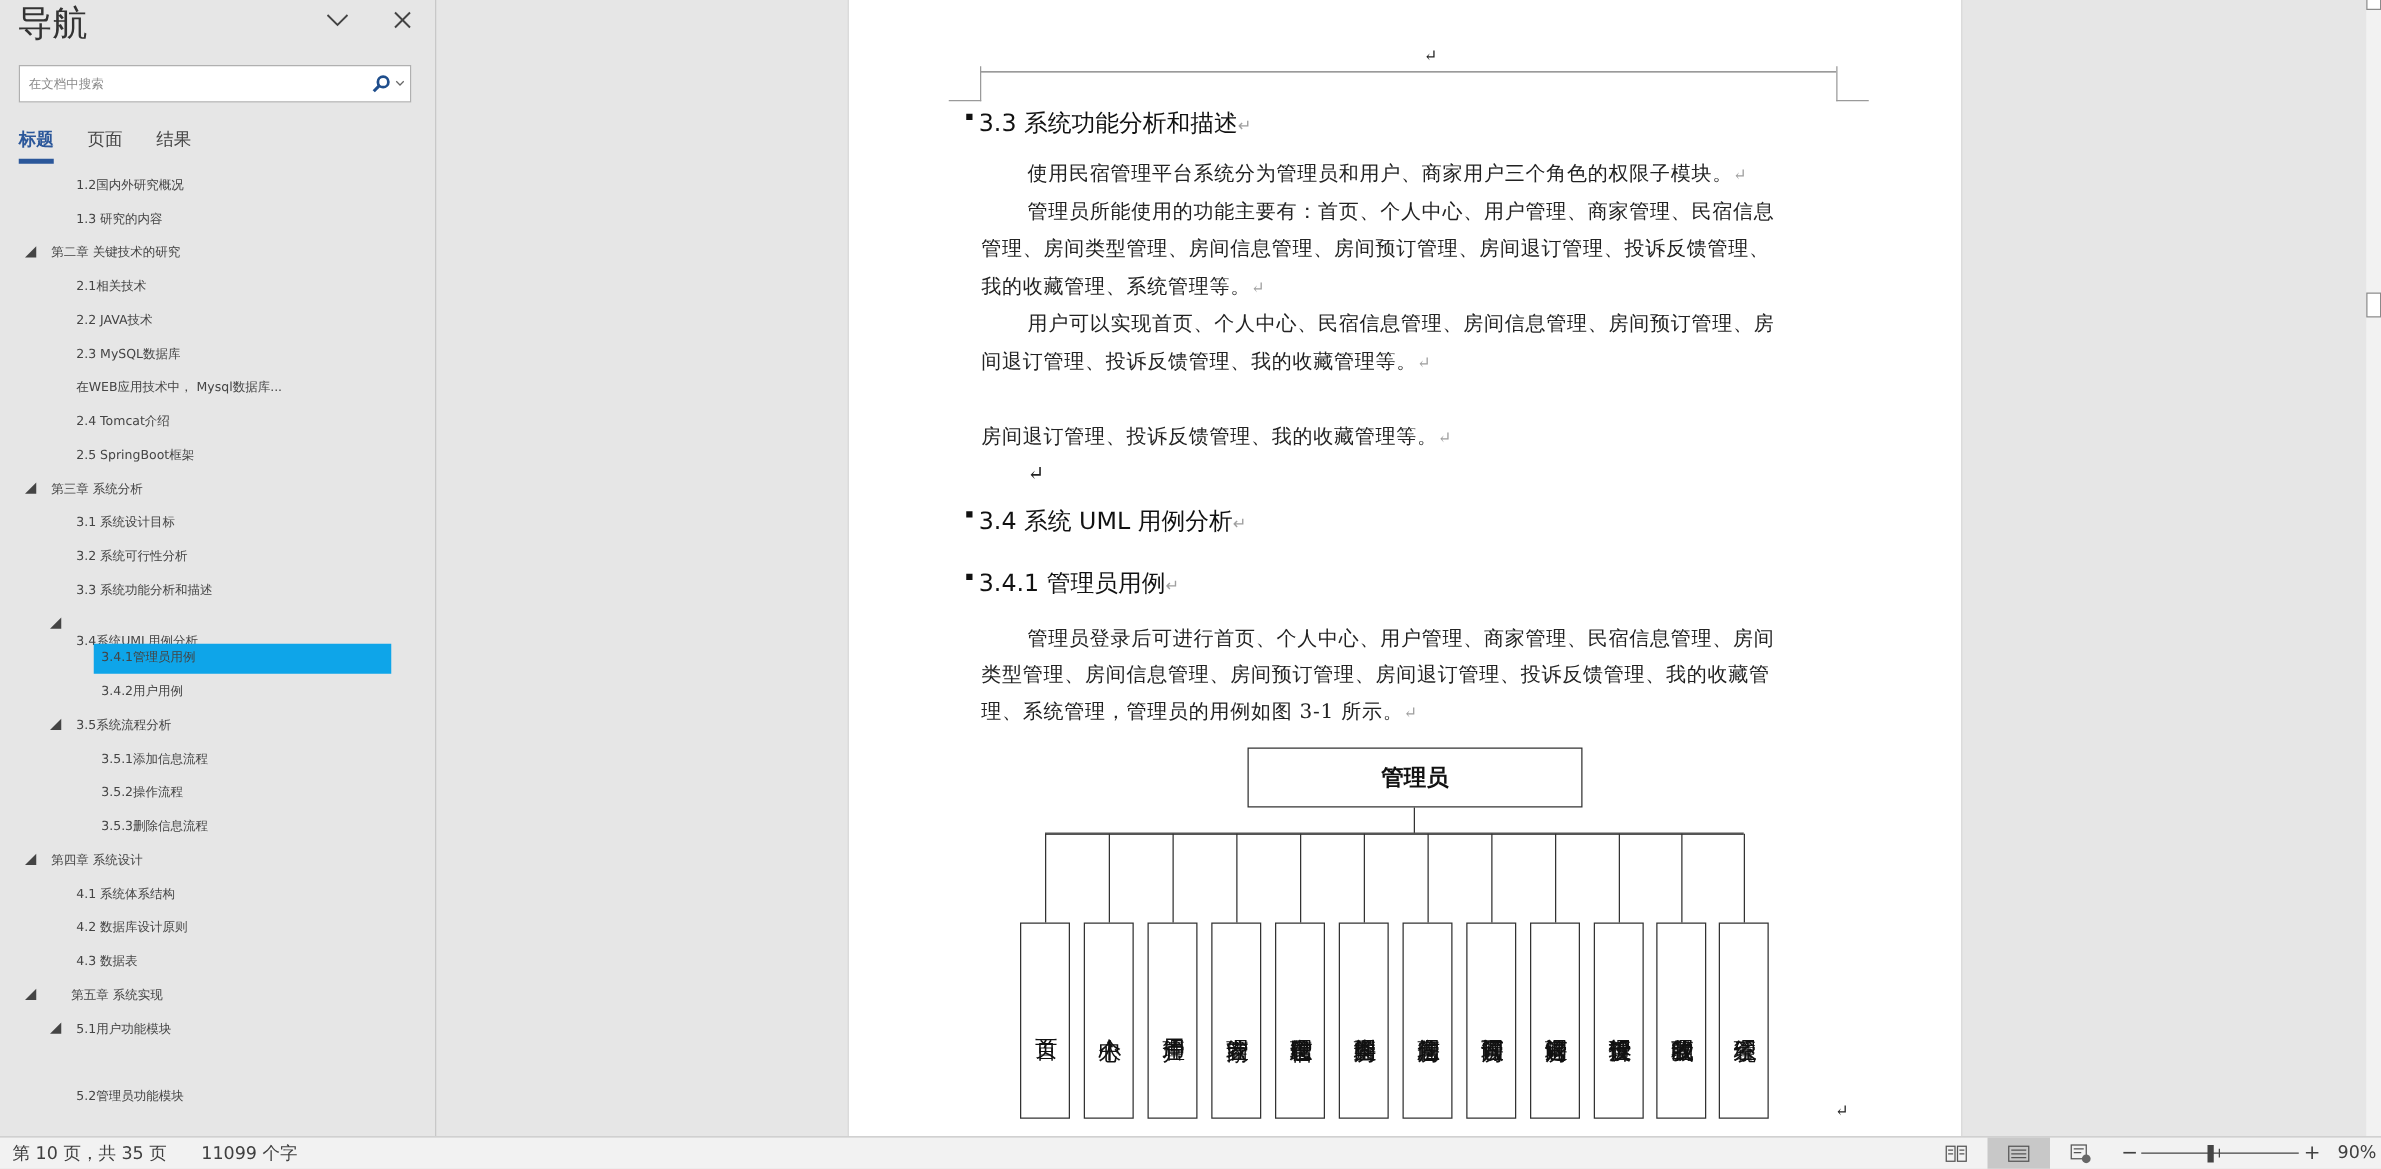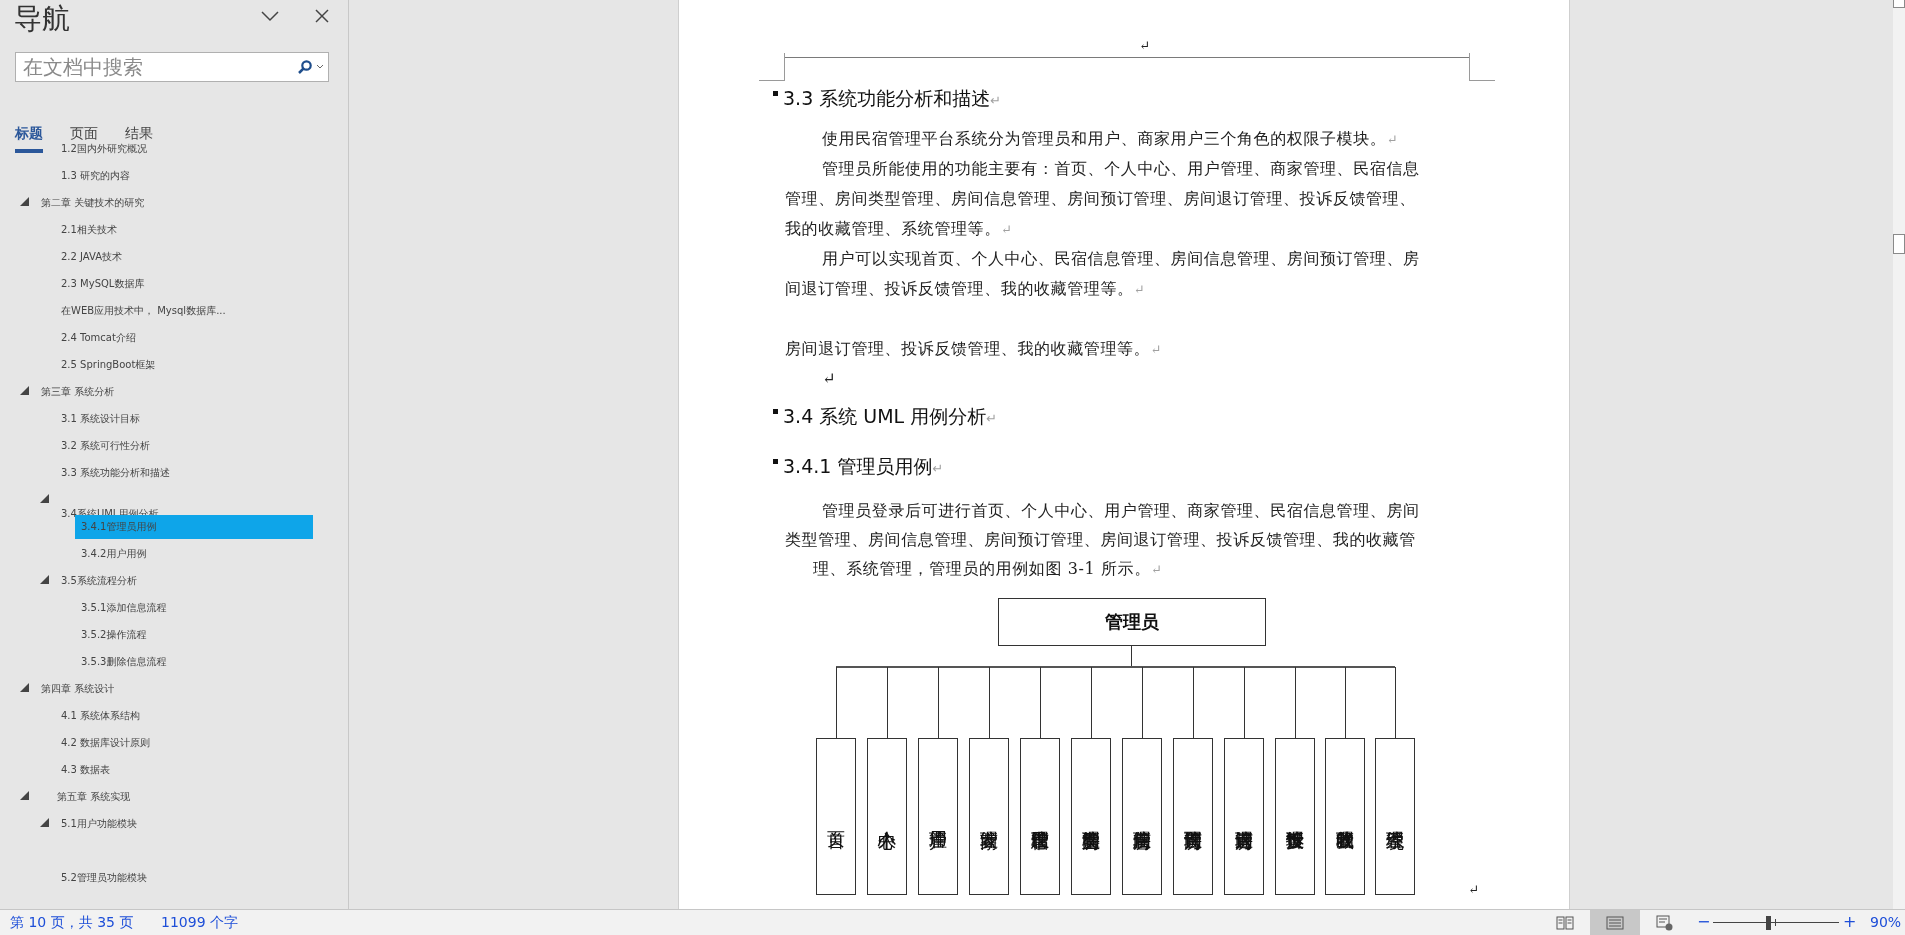--- a/index.html
+++ b/index.html
@@ -4,23 +4,23 @@
 <style>
   * { box-sizing: border-box; margin: 0; padding: 0; }
   html, body { width: 1905px; height: 935px; overflow: hidden; background: #e6e6e6; font-family: "Liberation Sans", "DejaVu Sans", sans-serif; }
   .app { position: relative; width: 1905px; height: 737px; }
 
   
   .nav { position: absolute; left: 0; top: 0; width: 349px; height: 909px; background: #e6e6e6; border-right: 1px solid #c8c8c8; }
   .nav-title { position: absolute; left: 14px; top: 0px; font-size: 28px; color: #333; font-family: "DejaVu Sans", sans-serif; }
   .nav-btn { position: absolute; top: 4px; width: 24px; height: 24px; display: flex; align-items: center; justify-content: center; cursor: pointer; }
   .nav-search { position: absolute; left: 15px; top: 52px; width: 314px; height: 30px; background: #fff; border: 1px solid #b0b0b0; display: flex; align-items: center; }
-  .nav-search input { border: none; outline: none; flex: 1; height: 100%; padding-left: 7px; font-size: 20px; color: #333; background: transparent; font-family: "DejaVu Sans", sans-serif; }
+  .nav-search input { border: none; outline: none; flex: 1; height: 100%; padding-left: 7px; font-size: 10px; color: #333; background: transparent; font-family: "DejaVu Sans", sans-serif; }
   .nav-search input::placeholder { color: #8a8a8a; }
-  .nav-tabs { position: absolute; left: 15px; top: 103px; display: flex; gap: 27px; margin-top: 22px; }
+  .nav-tabs { position: absolute; left: 15px; top: 103px; display: flex; gap: 27px; }
   .nav-tab { font-size: 14px; color: #444; cursor: pointer; position: relative; padding-bottom: 10px; font-family: "DejaVu Sans", sans-serif; }
   .nav-tab.active { color: #2b579a; font-weight: bold; }
   .nav-tab.active::after { content: ""; position: absolute; left: 0; right: 0; bottom: 0; height: 4px; background: #2b579a; }
   .tree { position: absolute; left: 0; top: 135px; width: 349px; }
   .tree-item { position: absolute; height: 24px; line-height: 24px; font-size: 10px; color: #444; white-space: nowrap; cursor: pointer; font-family: "DejaVu Sans", sans-serif; }
   .tree-item.selected { background: #0ea5e9; }
   .tri { position: absolute; width: 0; height: 0; border-left: 9px solid transparent; border-bottom: 9px solid #444; top: 8px; }
 
   
   .canvas { position: absolute; left: 350px; top: 0; width: 1543px; height: 909px; background: #e6e6e6; }
@@ -39,21 +39,21 @@
   .vline { position: absolute; width: 1px; background: #333; }
   .hline { position: absolute; height: 2px; background: #555; }
   .leaf { position: absolute; top: 738px; width: 40px; height: 157px; border: 1.5px solid #333; display: flex; flex-direction: column; align-items: center; justify-content: center; font-size: 18px; line-height: 24px; font-family: "DejaVu Sans", sans-serif; color: #111; writing-mode: vertical-rl; text-orientation: upright; letter-spacing: 0px; }
 
   
   .vscroll { position: absolute; left: 1893px; top: 0; width: 12px; height: 909px; background: #f2f2f2; }
   .thumb-top { position: absolute; left: 0px; top: -4px; width: 12px; height: 12px; border: 1px solid #8a8a8a; background: #fff; }
   .thumb { position: absolute; left: 0px; top: 234px; width: 12px; height: 20px; border: 1px solid #8a8a8a; background: #fff; }
 
   
-  .status { position: absolute; left: 0; top: 909px; width: 1905px; height: 26px; background: #f2f2f2; border-top: 1px solid #c6c6c6; font-size: 14px; color: #1d4ed8; font-family: "DejaVu Sans", sans-serif; }
+  .status { position: absolute; left: 0; top: 909px; width: 1905px; height: 26px; background: #f2f2f2; border-top: 1px solid #c6c6c6; font-size: 14px; color: #404040; font-family: "DejaVu Sans", sans-serif; }
   .status span { position: absolute; top: 4px; }
   .view-btn { position: absolute; top: 0; height: 26px; width: 50px; display: flex; align-items: center; justify-content: center; cursor: pointer; }
   .view-btn.active { background: #c8c8c8; }
   .zoom-slider { position: absolute; left: 1713px; top: 12px; width: 126px; height: 1px; background: #444; }
   .zoom-thumb { position: absolute; left: 1766px; top: 6px; width: 5px; height: 14px; background: #444; }
   .zoom-tick { position: absolute; left: 1775px; top: 9px; width: 1px; height: 7px; background: #444; }
 </style>
 </head>
 <body>
 
@@ -158,21 +158,21 @@
       <div class="doc-text h2" style="left:94px; top:404px;">
         <span class="bullet"></span><span>3.4 系统 UML 用例分析</span><span class="pm">↵</span>
       </div>
 
       <div class="doc-text h2" style="left:94px; top:454px;">
         <span class="bullet"></span><span>3.4.1 管理员用例</span><span class="pm">↵</span>
       </div>
 
       <div class="doc-text para" style="left:143px; top:496px;">管理员登录后可进行首页、个人中心、用户管理、商家管理、民宿信息管理、房间</div>
       <div class="doc-text para" style="left:106px; top:525px;">类型管理、房间信息管理、房间预订管理、房间退订管理、投诉反馈管理、我的收藏管</div>
-      <div class="doc-text para" style="left:106px; top:554px;margin-left:28px;"><span>理、系统管理，管理员的用例如图 3-1 所示。</span><span class="pm">↵</span></div>
+      <div class="doc-text para" style="left:106px; top:554px;"><span>理、系统管理，管理员的用例如图 3-1 所示。</span><span class="pm">↵</span></div>
 
       <div class="diagram">
         <div class="root-box">管理员</div>
         <div class="vline" style="left:452px; top:646px; height:21px;"></div>
         <div class="hline" style="left:157px; top:666px; width:559px;"></div>
 
         <div class="vline" style="left:157px; top:667px; height:71px;"></div>
         <div class="vline" style="left:208px; top:667px; height:71px;"></div>
         <div class="vline" style="left:259px; top:667px; height:71px;"></div>
         <div class="vline" style="left:310px; top:667px; height:71px;"></div>

